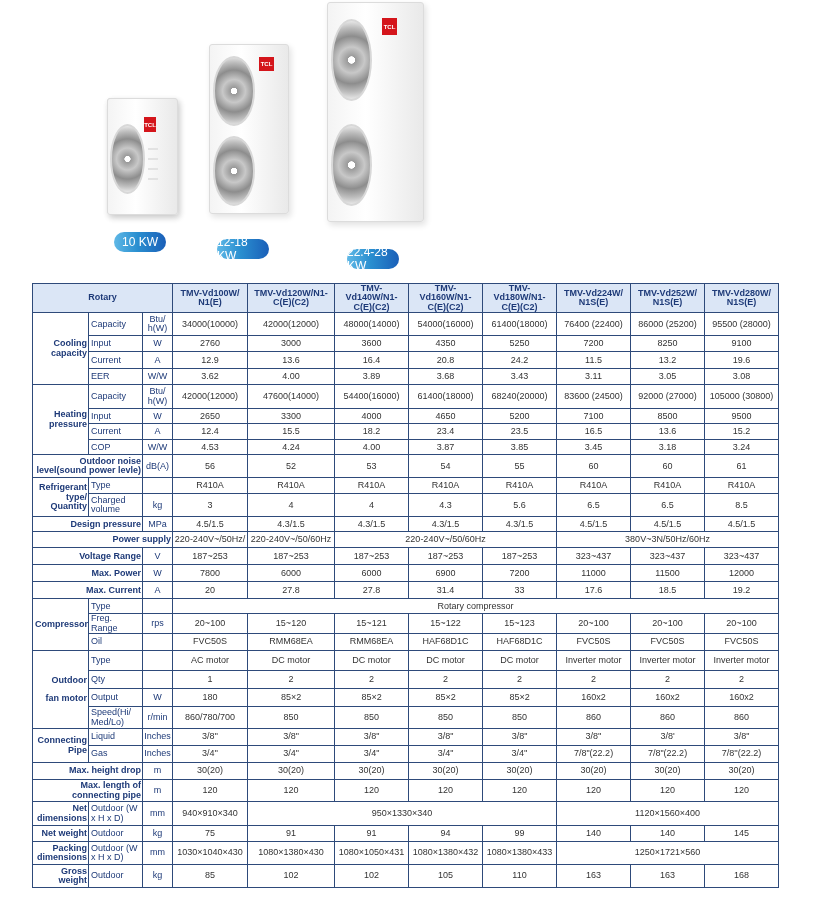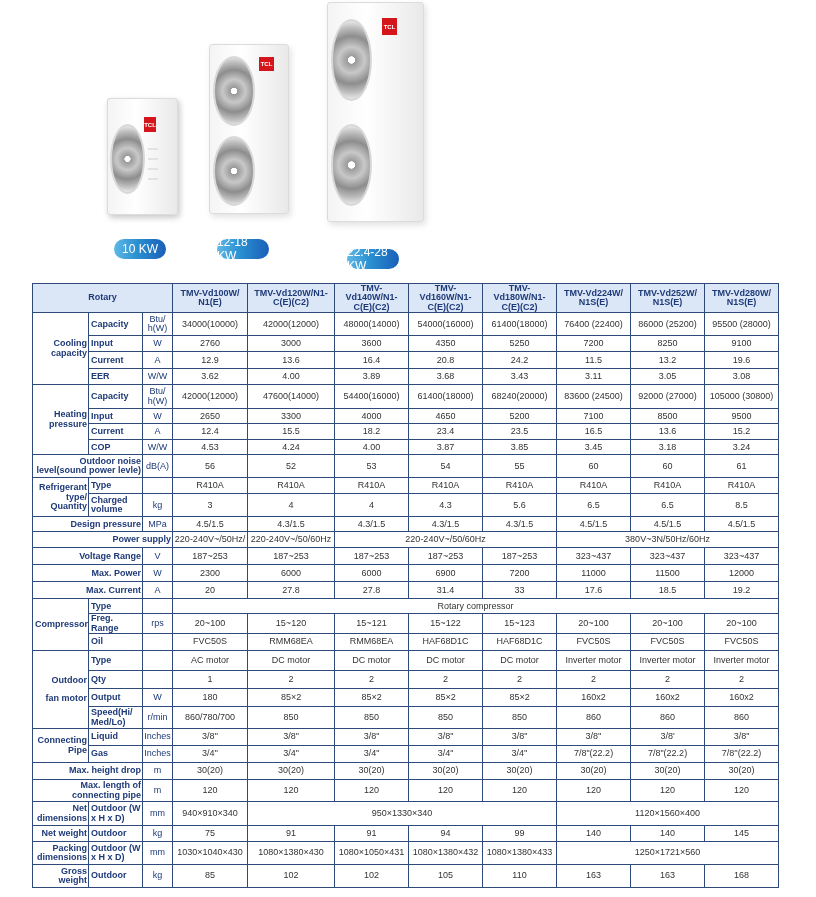--- a/index.html
+++ b/index.html
@@ -5,21 +5,21 @@
   * { box-sizing: border-box; margin: 0; padding: 0; }
   body { width: 816px; height: 897px; background: #ffffff; font-family: "Liberation Sans", sans-serif; position: relative; overflow: hidden; }
   .hero { position: absolute; left: 0; top: 0; width: 816px; height: 275px; }
   .unit { position: absolute; background: linear-gradient(90deg, #f4f4f4 0%, #ffffff 40%, #e9e9e9 100%); border: 1px solid #dcdcdc; border-radius: 3px; box-shadow: 2px 3px 6px rgba(0,0,0,0.12); }
   .fan { position: absolute; border-radius: 50%; background: radial-gradient(circle, #ffffff 0 8%, #9a9a9a 9%, #c8c8c8 30%, #8d8d8d 55%, #bdbdbd 75%, #e6e6e6 90%, #cfcfcf 100%); border: 2px solid #d8d8d8; }
   .logo { position: absolute; background: #d4151b; color: #fff; font-size: 6px; font-weight: bold; display: flex; align-items: center; justify-content: center; }
   .pill { position: absolute; height: 20px; border-radius: 10px; background: linear-gradient(90deg, #5fb8e6 0%, #2a8fd0 45%, #1a5fb8 100%); color: #fff; font-size: 12px; display: flex; align-items: center; justify-content: center; }
   .vent { position: absolute; height: 2px; background: #e2e2e2; }
   table.spec { position: absolute; left: 32px; top: 283px; width: 747px; border-collapse: collapse; table-layout: fixed; font-size: 9px; color: #333; }
   table.spec td { border: 1px solid #2e4a7a; text-align: center; vertical-align: middle; padding: 0 1px; line-height: 1.05; }
-  table.spec td.lbl { text-align: left; color: #1e3a78; font-weight: bold; padding-left: 2px; }
+  table.spec td.lbl { text-align: left; color: #1e3a78; font-weight: normal; padding-left: 2px; }
   table.spec td.lblb { text-align: right; color: #1e3a78; font-weight: bold; padding-left: 2px; }
   table.spec td.unitc { color: #1e3a78; }
   table.spec tr.head td { background: #dbe6f6; color: #1e3a78; font-weight: bold; }
 </style>
 </head>
 <body>
 
 <div class="hero">
 
   <div class="unit" style="left:107px;top:98px;width:70px;height:116px;"></div>
@@ -41,21 +41,21 @@
       <span>TCL</span>
     </div>
 
   <div class="unit" style="left:327px;top:2px;width:97px;height:220px;"></div>
   <div class="fan" style="left:331px;top:19px;width:41px;height:82px;"></div>
   <div class="fan" style="left:331px;top:124px;width:41px;height:82px;"></div>
   <div class="logo" style="left:382px;top:18px;width:15px;height:17px;">
       <span>TCL</span>
     </div>
 
-  <div class="pill" style="left:114px;top:239px;width:52px;">10 KW</div>
+  <div class="pill" style="left:114px;top:232px;width:52px;">10 KW</div>
   <div class="pill" style="left:217px;top:239px;width:52px;">12-18 KW</div>
   <div class="pill" style="left:347px;top:249px;width:52px;">22.4-28 KW</div>
 </div>
 
 <table class="spec">
   <colgroup>
     <col style="width:56px">
       <col style="width:54px">
       <col style="width:30px">
     <col style="width:75px">
@@ -249,21 +249,21 @@
     <td>187~253</td>
     <td>187~253</td>
     <td>323~437</td>
     <td>323~437</td>
     <td>323~437</td>
   </tr>
 
   <tr style="height:17px">
     <td colspan="2" class="lblb">Max. Power</td>
     <td class="unitc">W</td>
-    <td>2300</td>
+    <td>7800</td>
     <td>6000</td>
     <td>6000</td>
     <td>6900</td>
     <td>7200</td>
     <td>11000</td>
     <td>11500</td>
     <td>12000</td>
   </tr>
 
   <tr style="height:17px">

